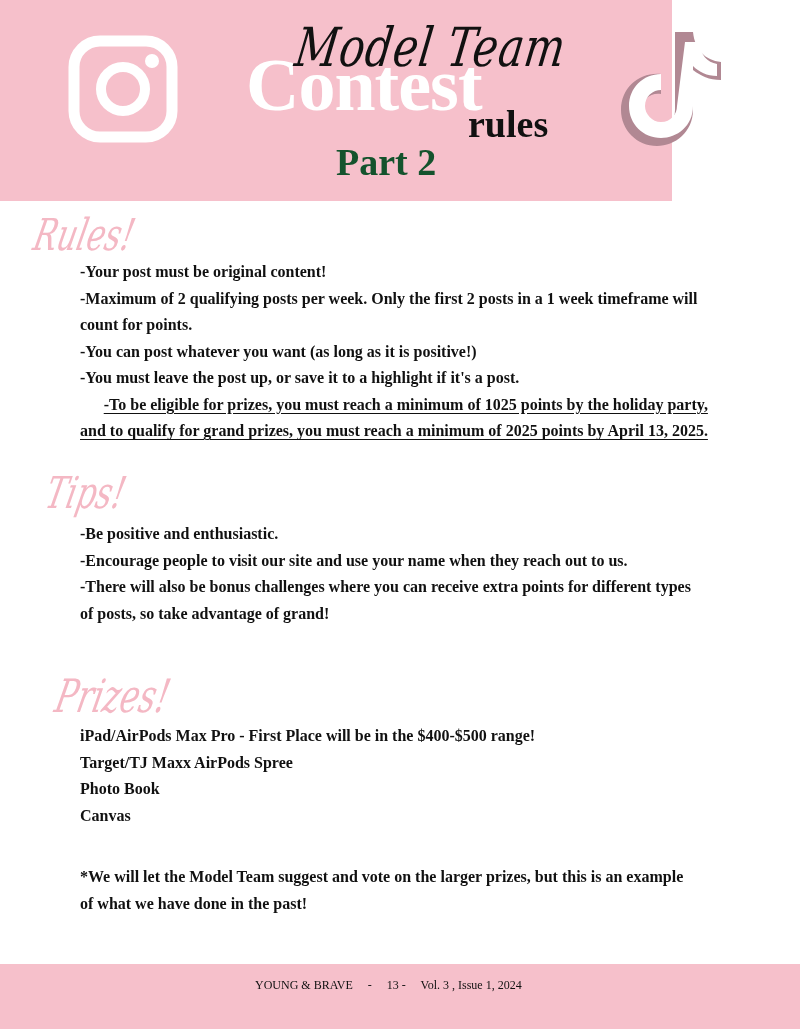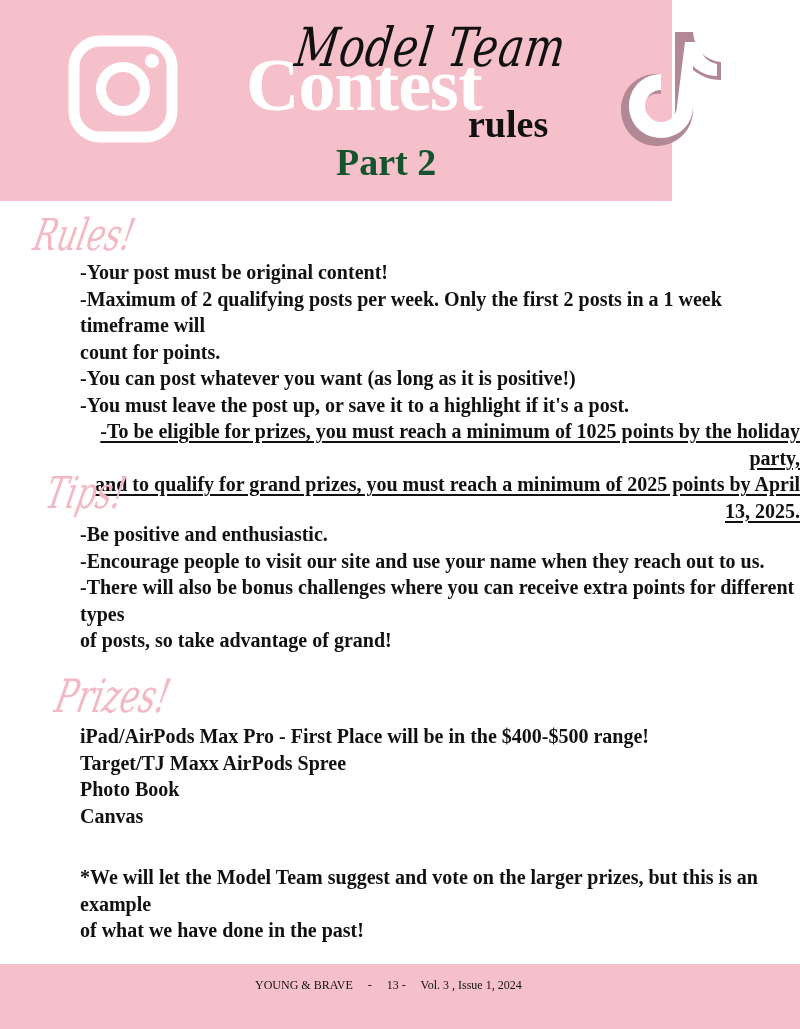--- a/index.html
+++ b/index.html
@@ -36,21 +36,21 @@
   .t-part {
     position: absolute; left: 336px; top: 140px; font-size: 38px; line-height: 44px;
     color: #14532d; font-weight: bold;
   }
   .script {
     position: absolute; color: #f4b8c4; font-style: italic;
     font-family: "DejaVu Serif", serif; font-weight: normal;
     transform: skewX(-12deg) scaleX(0.7); transform-origin: left top;
   }
   .body-text {
-    position: absolute; left: 80px; font-size: 20px; line-height: 26.5px;
+    position: absolute; left: 80px; font-size: 16px; line-height: 26.5px;
     color: #111; font-weight: bold;
     font-family: "Liberation Serif", "DejaVu Serif", serif;
   }
   .body-text p { margin: 0; }
   .u { text-decoration: underline; text-underline-offset: 3px; text-align: right; }
   .footer {
     position: absolute; left: 0; top: 964px; width: 800px; height: 65px;
     background: #f6c0cb;
   }
   .footer-text {

